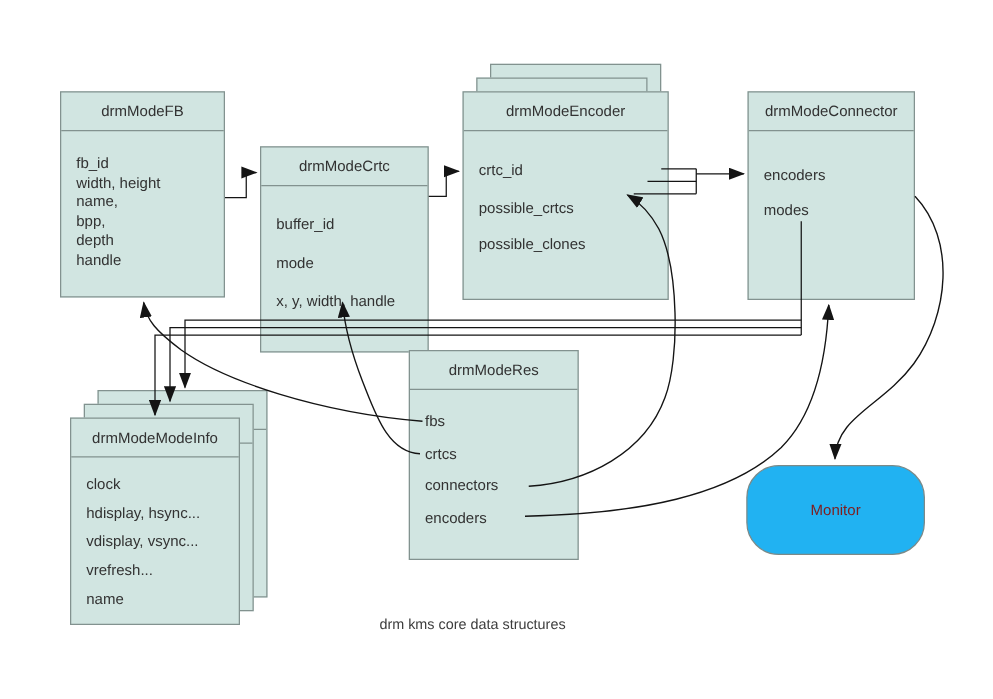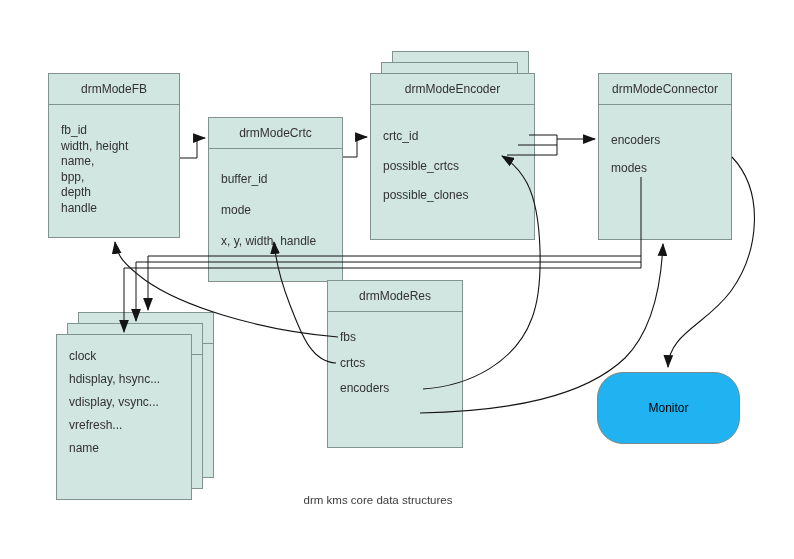--- a/index.html
+++ b/index.html
@@ -43,21 +43,21 @@
   .f-fb{padding-top:18px;line-height:15.5px;}
   .f-crtc{padding-top:15px;line-height:31px;}
   .f-enc{padding-top:17px;line-height:29.5px;}
   .f-conn{padding-top:21px;line-height:28px;}
   .f-res{padding-top:13px;line-height:25.5px;}
   .f-mi{padding-top:10px;line-height:23px;}
 
   .monitor{
     position:absolute;left:597px;top:372px;width:141px;height:70px;z-index:2;
     background:var(--monitor-fill,#21b2f2);border:1.5px solid #7b8a89;border-radius:26px;
-    display:flex;align-items:center;justify-content:center;font-size:12px;color:#000000;
+    display:flex;align-items:center;justify-content:center;font-size:12px;color:#7f1d1d;
   }
   .caption{
     position:absolute;left:268px;top:494px;width:220px;z-index:2;
     text-align:center;font-size:11.5px;color:#3c3c3c;white-space:nowrap;
   }
 </style>
 </head>
 <body>
 
 <div class="canvas">
@@ -111,25 +111,27 @@
       <div>encoders</div>
       <div>modes</div>
     </div>
   </div>
 
   <div class="node n-res">
     <div class="title">drmModeRes</div>
     <div class="fields f-res">
       <div>fbs</div>
       <div>crtcs</div>
+      <div>connectors</div>
       <div>encoders</div>
     </div>
   </div>
 
   <div class="node n-mi">
+    <div class="title">drmModeModeInfo</div>
     <div class="fields f-mi">
       <div>clock</div>
       <div>hdisplay, hsync...</div>
       <div>vdisplay, vsync...</div>
       <div>vrefresh...</div>
       <div>name</div>
     </div>
   </div>
 
   <div class="monitor">

